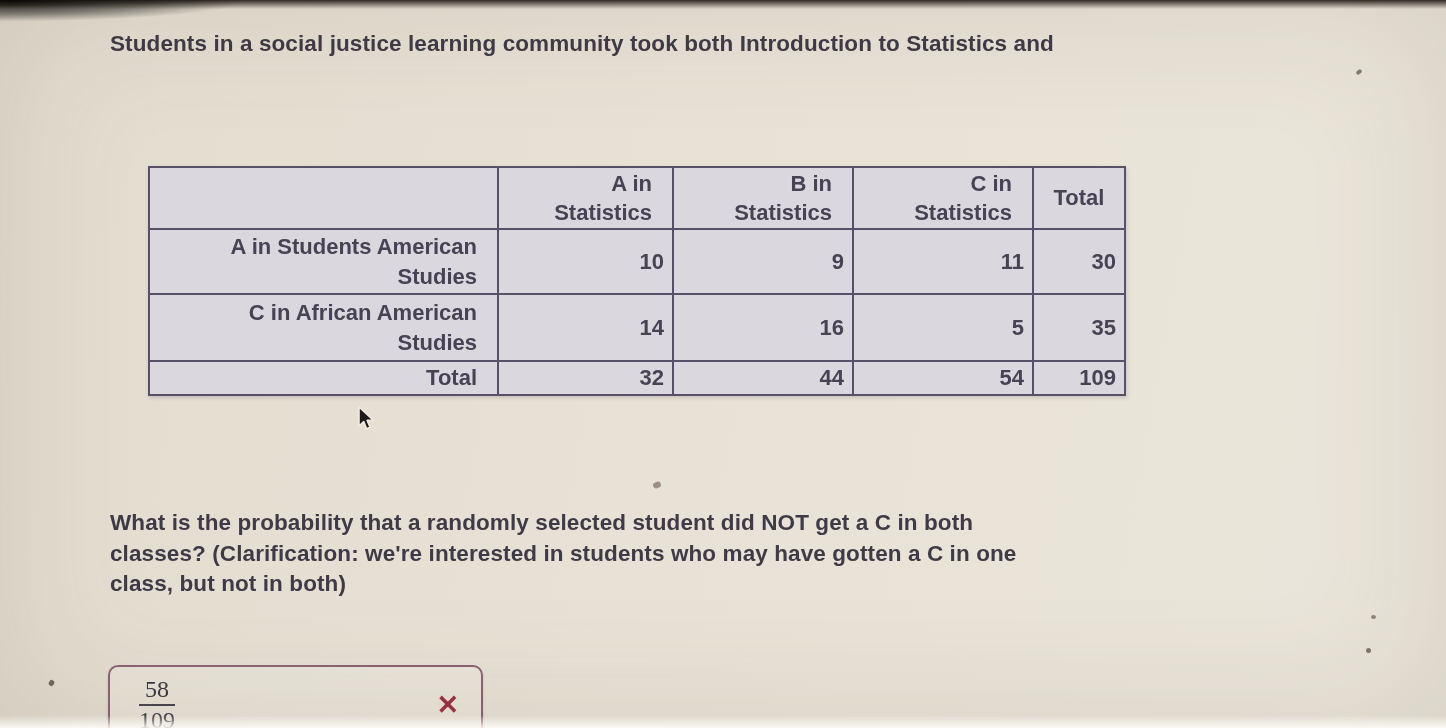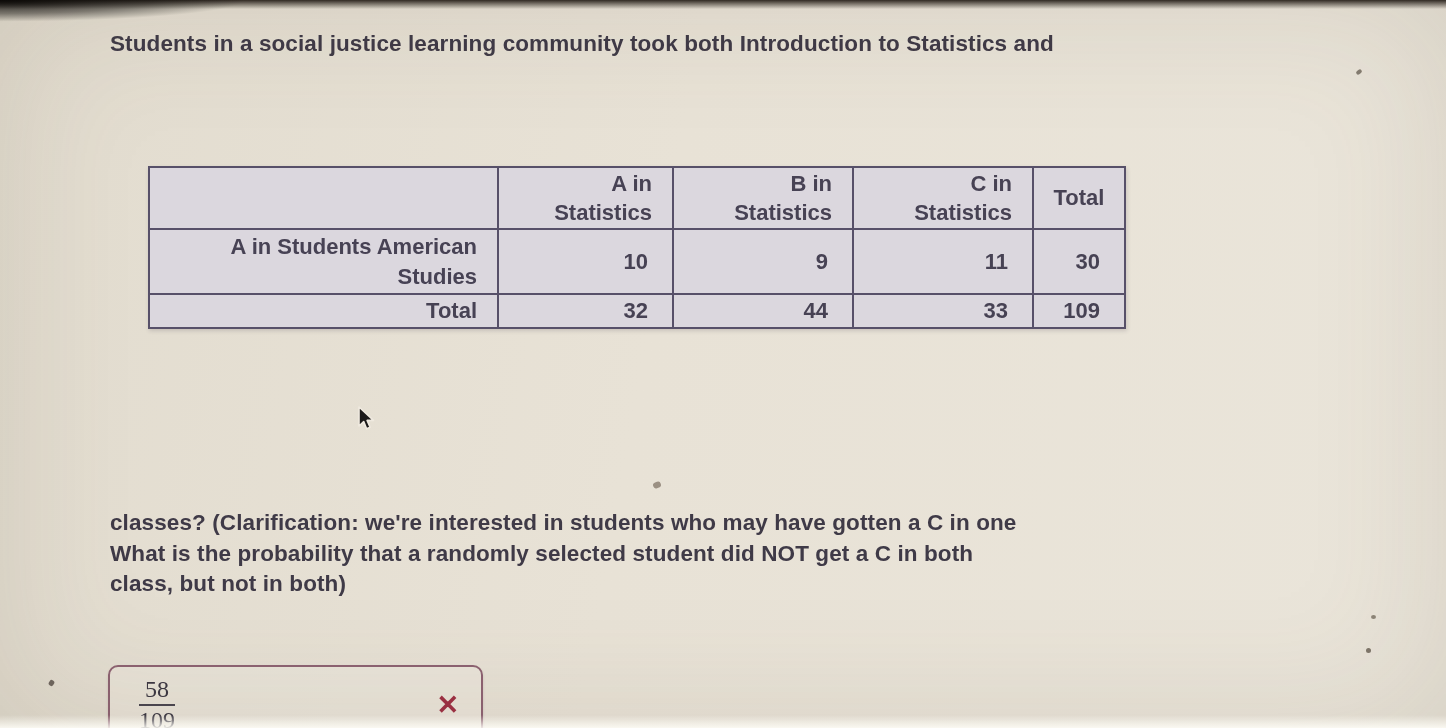--- a/index.html
+++ b/index.html
@@ -62,21 +62,21 @@
     text-align: right; vertical-align: middle;
     padding: 0 20px 0 0;
     white-space: pre-line; line-height: 1.32;
   }
   table.grades tr.hdr  td { height: 62px; }
   table.grades tr.r-a  td { height: 65px; }
   table.grades tr.r-b  td { height: 64px; }
   table.grades tr.r-c  td { height: 67px; }
   table.grades tr.r-t  td { height: 34px; }
   table.grades td.total-hdr { text-align: center; padding: 0; }
-  table.grades td.num { padding-right: 24px; }
+  table.grades td.num { padding-right: 8px; }
 
   
   .cursor { position: absolute; left: 354px; top: 405px; z-index: 20; }
 
   
   .answer-box {
     position: absolute; left: 108px; top: 665px; width: 375px; height: 79px; z-index: 4;
     border: 2px solid #8d6272; border-radius: 10px;
     background: rgba(244, 240, 232, 0.25);
     box-shadow: 0 2px 3px rgba(120, 80, 90, 0.18);
@@ -133,40 +133,48 @@
       <td class="total-hdr">Total</td>
     </tr>
     <tr class="r-a">
       <td>A in Students American
 Studies</td>
       <td class="num">10</td>
       <td class="num">9</td>
       <td class="num">11</td>
       <td class="num">30</td>
     </tr>
+    <tr class="r-c">
+      <td>C in African American
+Studies</td>
+      <td class="num">14</td>
+      <td class="num">16</td>
+      <td class="num">5</td>
+      <td class="num">35</td>
+    </tr>
     <tr class="r-t">
       <td>Total</td>
       <td class="num">32</td>
       <td class="num">44</td>
-      <td class="num">33</td>
+      <td class="num">54</td>
       <td class="num">109</td>
     </tr>
   </tbody>
     </table>
 </div>
 
 <div class="cursor">
   <svg width="23" height="27" viewBox="0 0 23 27">
     <path d="M5 2 L5 21 L9.7 16.6 L12.6 23.8 L16.1 22.3 L13.1 15.4 L19.5 15.4 Z" fill="#1c1a1a" stroke="#efe9df" stroke-width="1.6" stroke-linejoin="round"></path>
   </svg>
 </div>
 
 <div id="question" class="text-block">
+  <div class="text-line">What is the probability that a randomly selected student did NOT get a C in both</div>
   <div class="text-line">classes? (Clarification: we're interested in students who may have gotten a C in one</div>
-  <div class="text-line">What is the probability that a randomly selected student did NOT get a C in both</div>
   <div class="text-line">class, but not in both)</div>
 </div>
 
 <div class="answer-box">
   <span class="fraction">
     <span class="num">58</span>
     <span class="den">109</span>
   </span>
   <span class="incorrect-mark">✕</span>
 </div>

